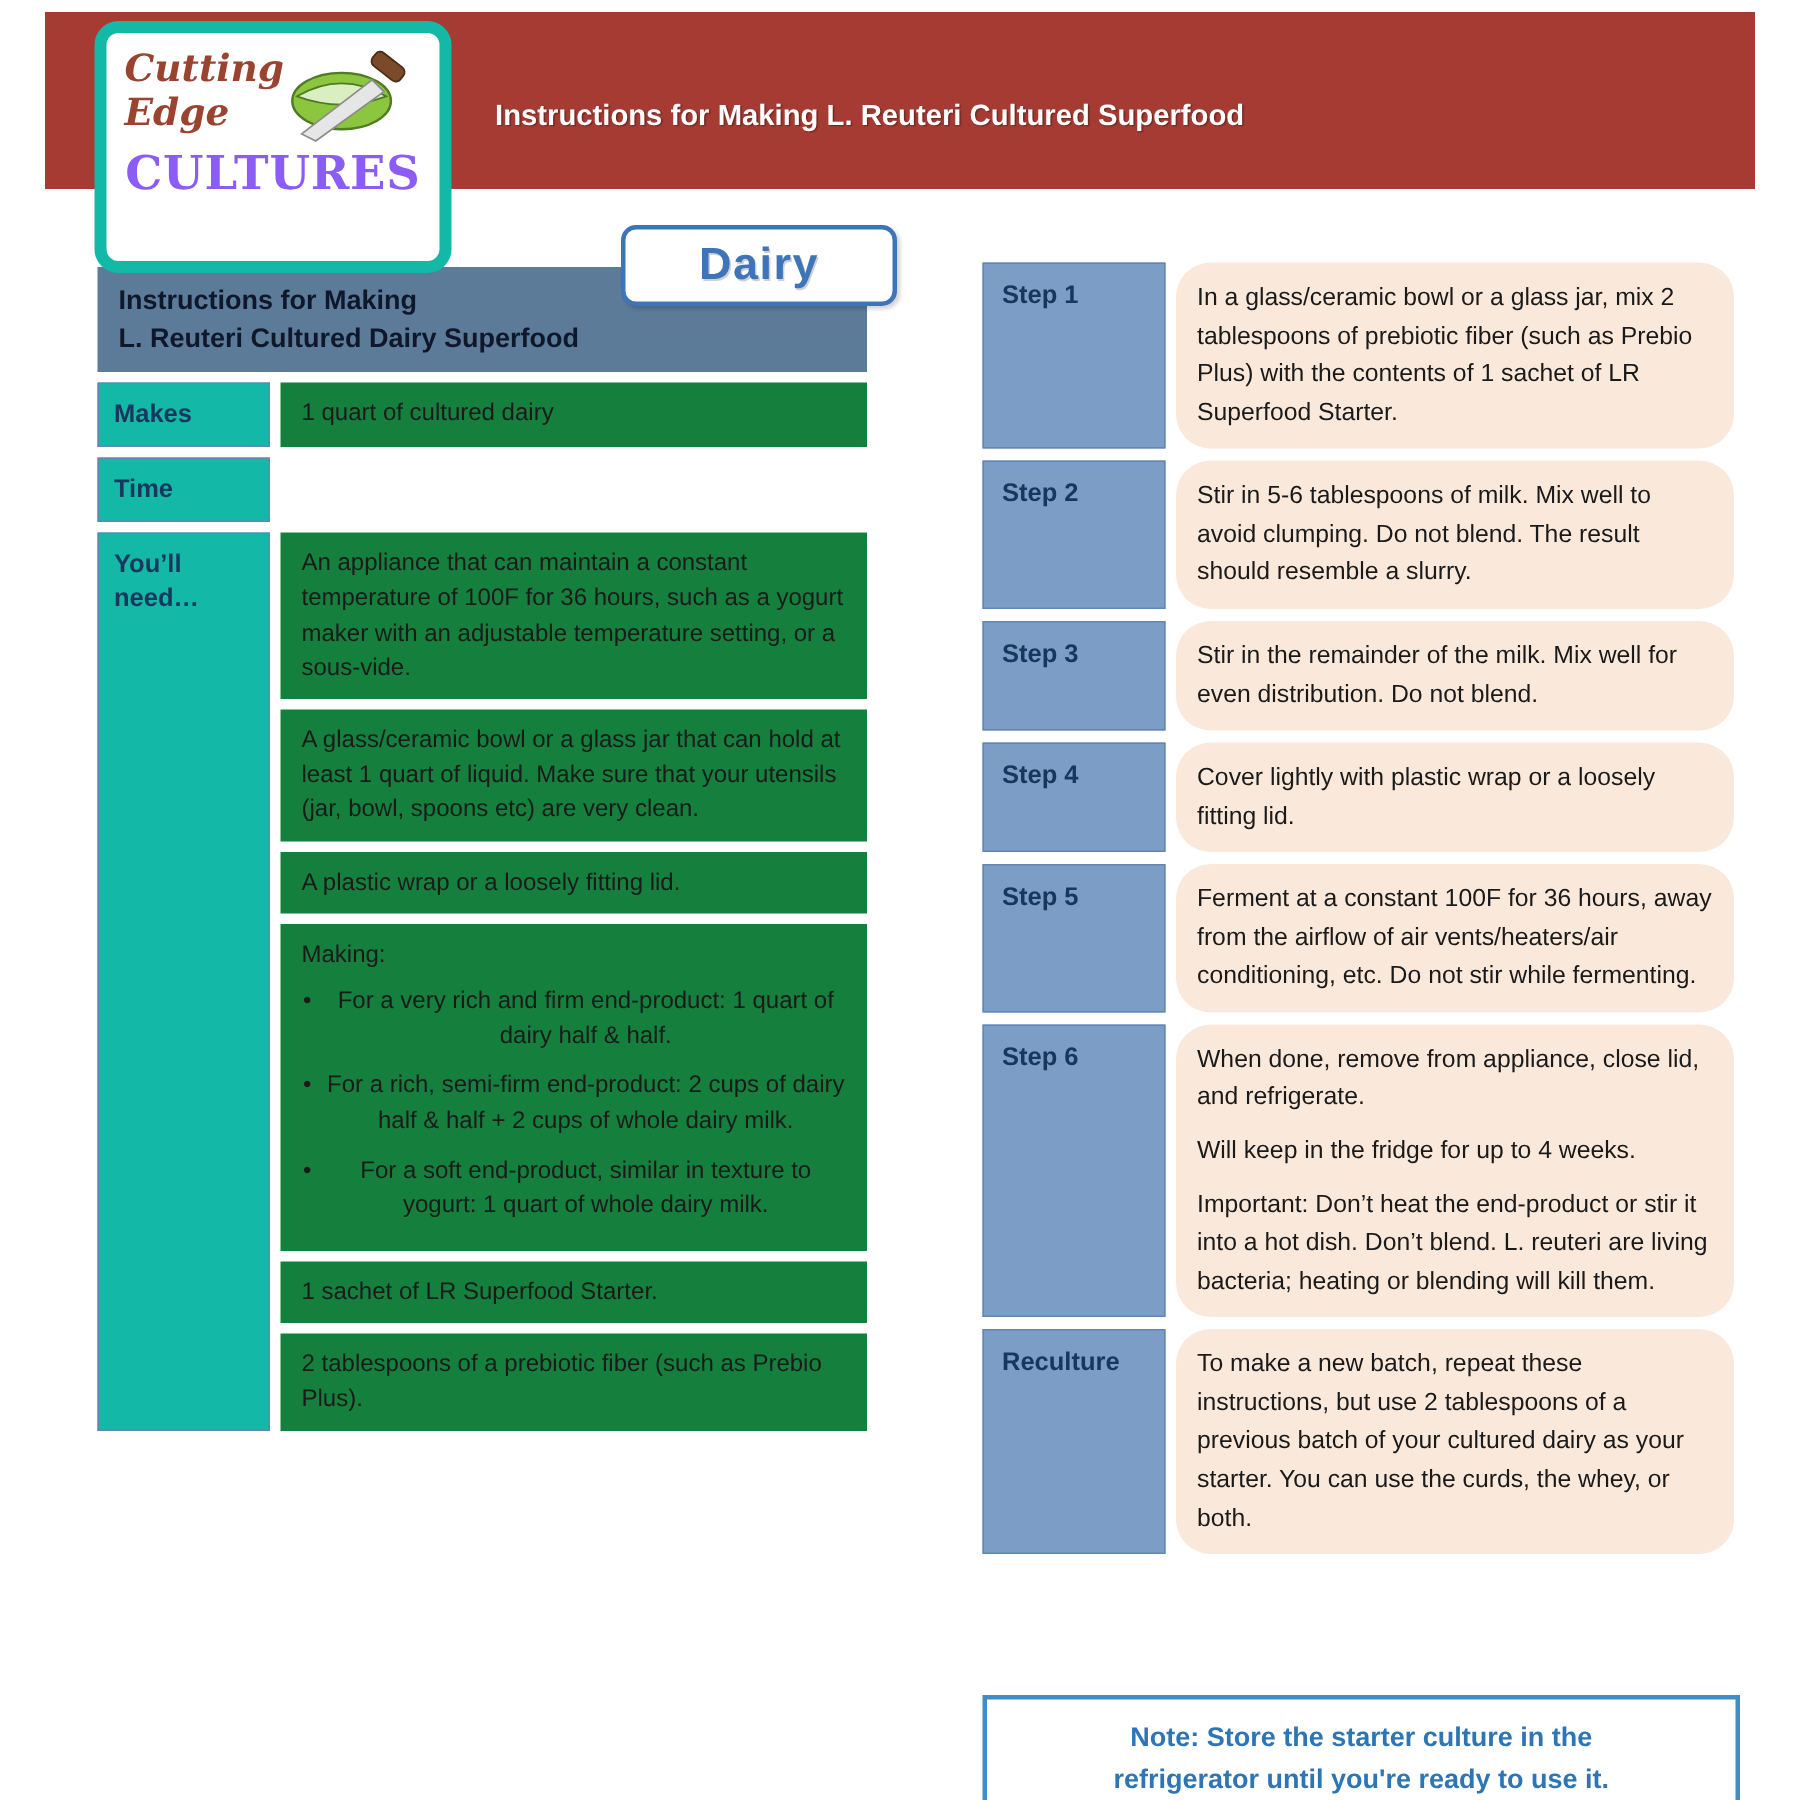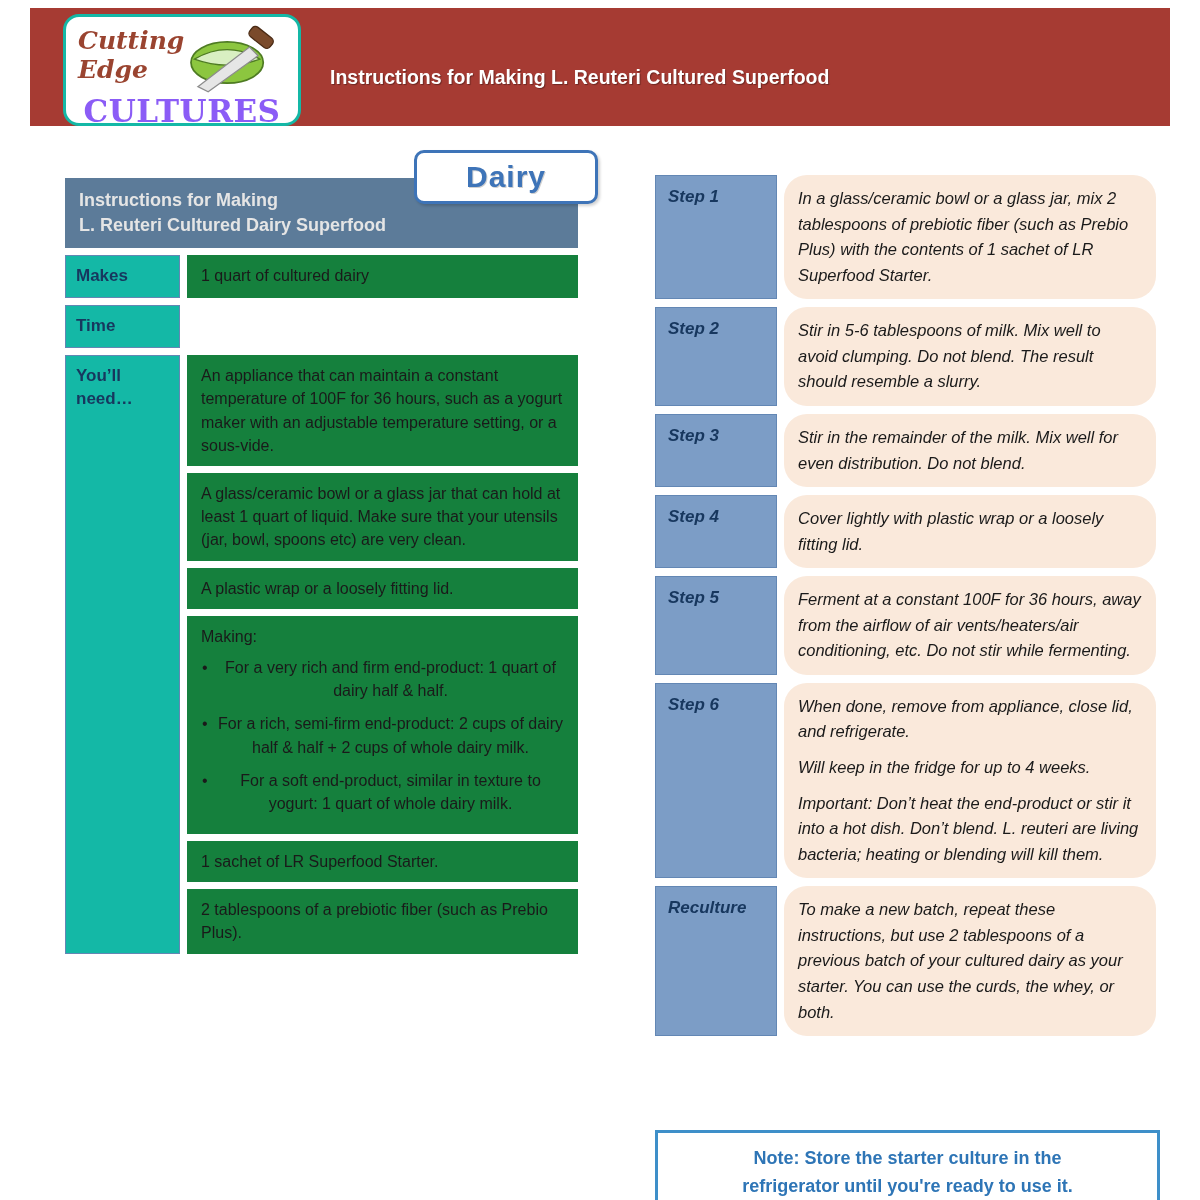--- a/index.html
+++ b/index.html
@@ -15,22 +15,22 @@
     background:#A63B33;
   }
   .banner-title {
     position:absolute; left:300px; top:58px;
     color:#ffffff; font-weight:bold; font-size:19.5px;
     text-shadow:1px 1px 1px rgba(0,0,0,0.35);
   }
 
   
   .logo-box {
-    position:absolute; left:63px; top:14px; width:238px; height:112px;
-    background:#ffffff; border:3px solid #14b8a6; border-radius:16px;
+    position:absolute; left:63px; top:14px; width:238px; height:168px;
+    background:#ffffff; border:8px solid #14b8a6; border-radius:16px;
     box-sizing:border-box; padding:6px 12px 2px; z-index:2;
   }
   .logo-top { display:flex; align-items:flex-start; }
   .logo-words { width:104px; padding-top:4px; }
   .logo-word {
     font-family:"DejaVu Serif", serif; font-style:italic;
     font-size:25px; color:#9a4430; line-height:1.15; font-weight:bold;
   }
   .logo-art { width:104px; height:74px; }
   .logo-cultures {
@@ -45,21 +45,21 @@
     background:#ffffff; border:3px solid #3E74B8; border-radius:10px;
     box-sizing:border-box; display:flex; align-items:center; justify-content:center;
     font-size:30px; font-weight:bold; color:#3E74B8; letter-spacing:1px;
     z-index:3; box-shadow:2px 2px 3px rgba(0,0,0,0.18);
     text-shadow:1px 1px 0 rgba(120,120,120,0.35);
   }
 
   
   .left-col { position:absolute; left:65px; top:178px; width:513px; }
   .lt-header {
-    background:#5C7B99; color:#e5e5e5; font-weight:bold; font-size:18px;
+    background:#5C7B99; color:#0f172a; font-weight:bold; font-size:18px;
     line-height:1.4; padding:10px 14px; margin-bottom:7px;
   }
   .lrow { display:flex; gap:7px; margin-bottom:7px; }
   .llabel {
     flex:0 0 115px; box-sizing:border-box;
     background:#14b8a6; border:1px solid #6387B4;
     color:#17375E; font-weight:bold; font-size:17px;
     padding:9px 10px; line-height:1.35;
   }
   .lcell {
@@ -68,21 +68,21 @@
   }
   .need-cells { flex:1; display:flex; flex-direction:column; gap:7px; }
   .need-cells .lcell { flex:none; }
   .lcell p { margin:0 0 8px; }
   .lcell p:last-child { margin-bottom:0; }
   .bullet { position:relative; padding-left:16px; margin:0 0 10px;text-align:center; }
   .bullet::before { content:"\2022"; position:absolute; left:1px; }
   .dairy-outro { margin-top:2px; }
 
   
-  .right-col { position:absolute; left:655px; top:175px; width:501px;font-style:italic; }
+  .right-col { position:absolute; left:655px; top:175px; width:501px; }
   .rrow { display:flex; gap:7px; margin-bottom:8px; }
   .rlabel {
     flex:0 0 122px; box-sizing:border-box;
     background:#7C9DC6; border:1px solid #6387B4;
     color:#17375E; font-weight:bold; font-size:17px;
     padding:10px 12px; line-height:1.35;
   }
   .rcell {
     flex:1; background:#FAE9DB; padding:11px 14px;
     font-size:16.5px; line-height:1.55; box-sizing:border-box;border-radius:23px;

